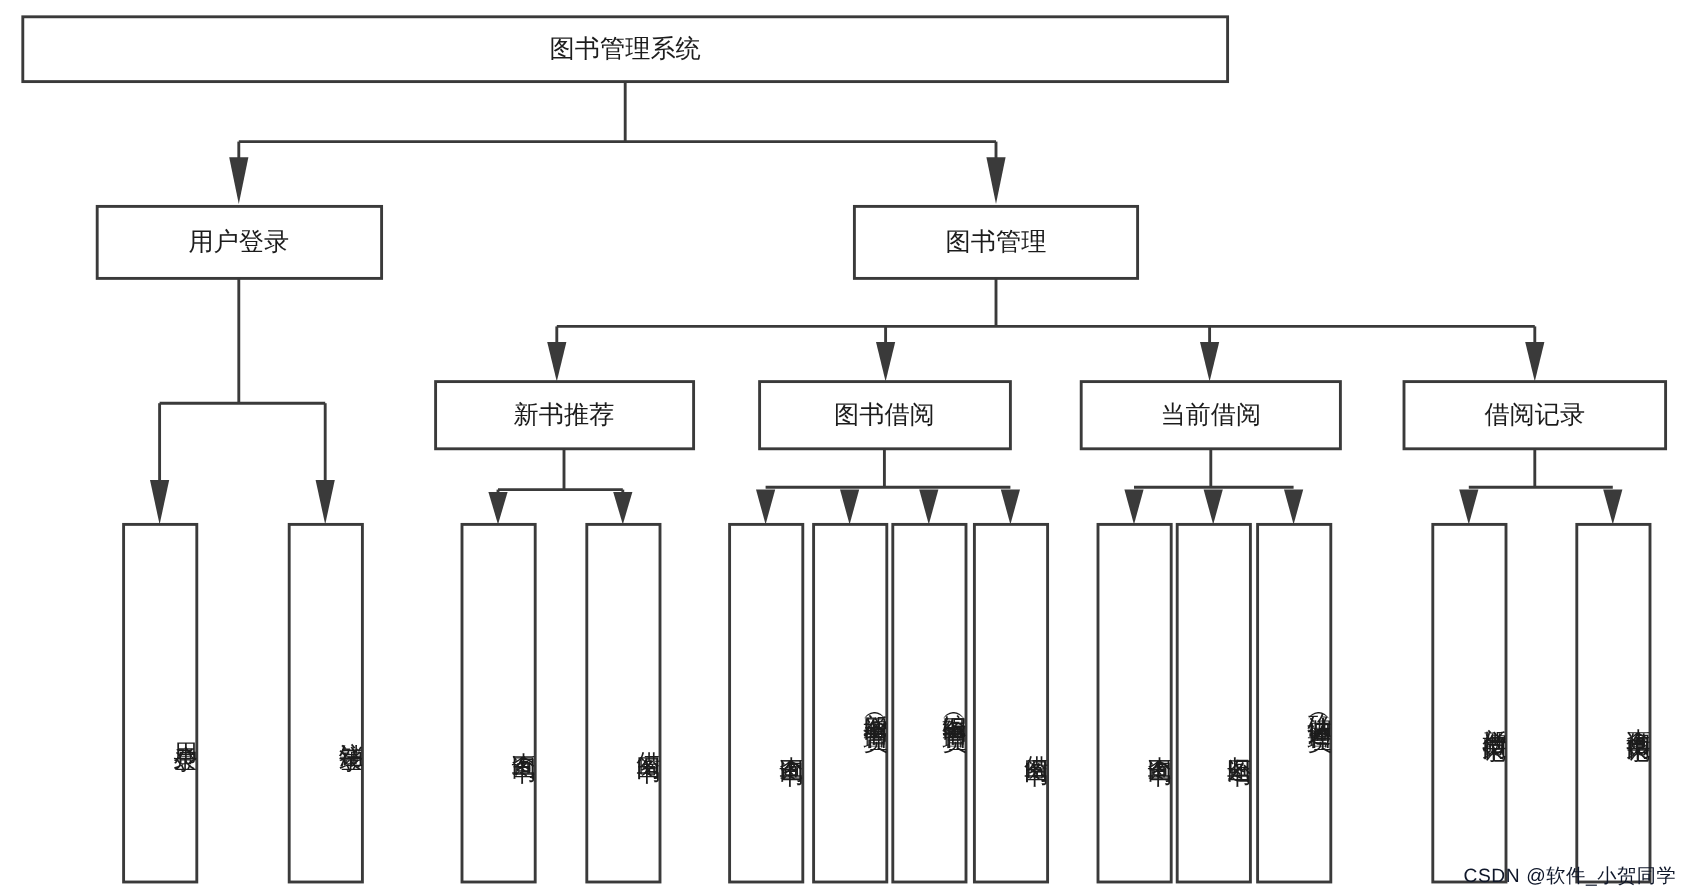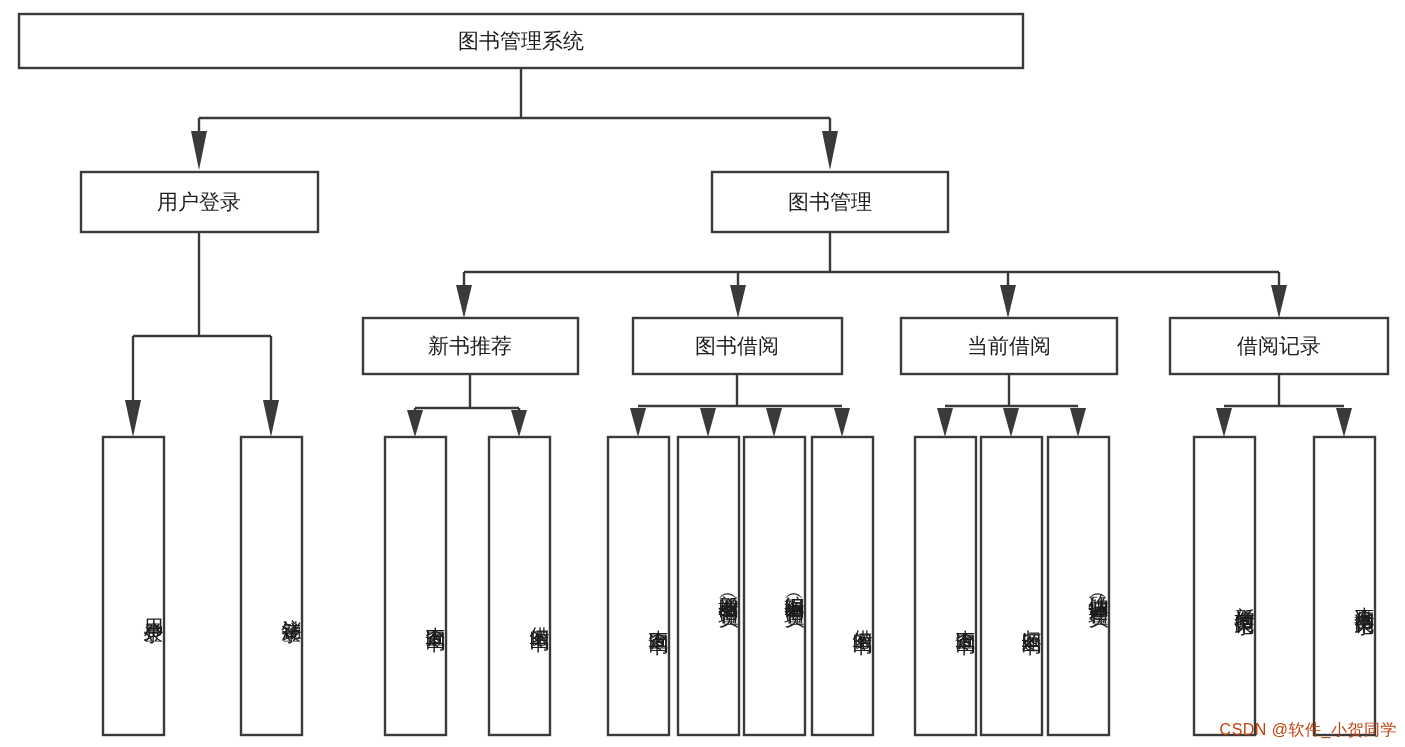--- a/index.html
+++ b/index.html
@@ -68,21 +68,21 @@
     justify-content: center;
     white-space: nowrap;
     pointer-events: none;
   }
   .watermark {
     position: absolute;
     right: 8px;
     bottom: 6px;
     font-family: "Liberation Sans", sans-serif;
     font-size: 16px;
-    color: #c2410c;
+    color: #0f172a;
     white-space: nowrap;
     letter-spacing: 0.5px;
   }
 </style>
 </head>
 <body>
 
 <div id="diagram-root">
 
   <svg id="flow-svg" viewBox="0 0 1405 747">

